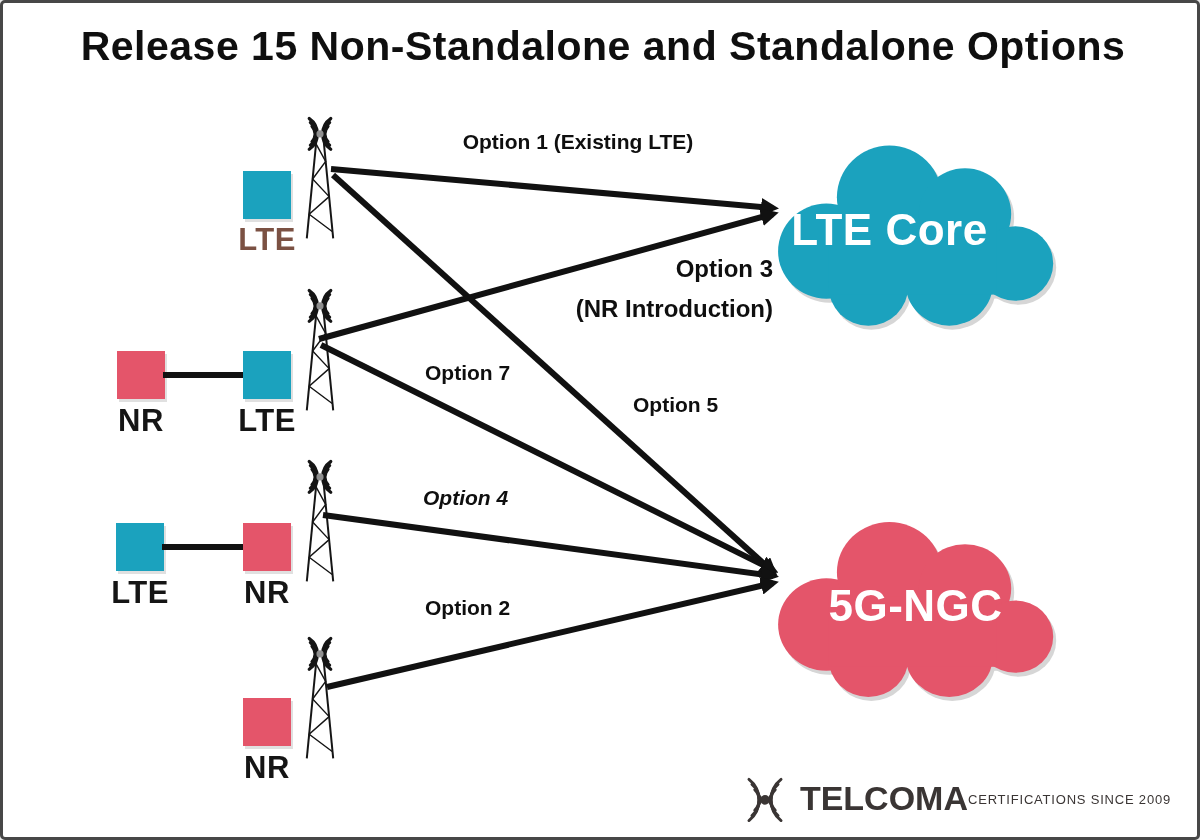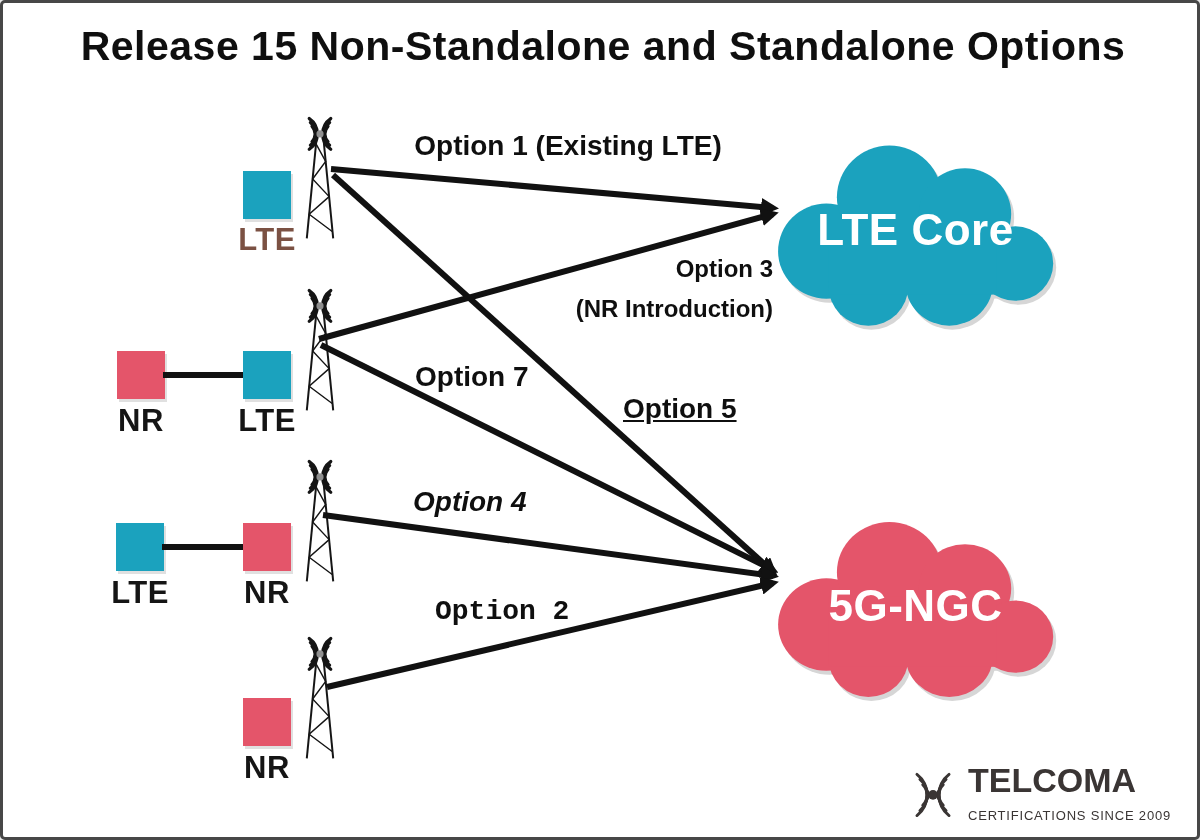--- a/index.html
+++ b/index.html
@@ -52,31 +52,31 @@
   .cloud-fill-teal { fill: var(--teal); }
   .cloud-fill-pink { fill: var(--pink); }
   .cloud-label {
     position: absolute; width: 275px; text-align: center; z-index: 4;
     font-size: 44px; font-weight: 700; color: #ffffff; letter-spacing: 0.5px;
   }
 
   
   .opt {
     position: absolute; z-index: 4; white-space: nowrap;
-    font-size: 28px; font-weight: 600; color: #0f0f0f;
+    font-size: 21px; font-weight: 600; color: #0f0f0f; margin-left: 10px;
   }
   .opt-group { position: absolute; z-index: 4; width: 250px; text-align: right;
     font-size: 24px; font-weight: 600; color: #0f0f0f; line-height: 40px; }
 
   
   .logo {
     position: absolute; right: 26px; bottom: 14px;
     display: flex; align-items: center; gap: 6px; z-index: 4;
   }
-  .logo-text { display: flex; flex-direction: column; align-items: flex-start; }
+  .logo-text { display: flex; align-items: flex-start; }
   .logo-brand {
     font-size: 34px; font-weight: 800; color: var(--logo_ink);
     letter-spacing: 0px; line-height: 1;
   }
   .logo-tagline {
     font-size: 13px; font-weight: 400; color: var(--logo_ink);
     letter-spacing: 0.8px; margin-top: 11px;
   }
 </style>
 </head>
@@ -192,21 +192,21 @@
     <g class="cloud-fill-teal">
       <circle cx="68" cy="118" r="46"></circle>
       <circle cx="128" cy="66" r="50"></circle>
       <circle cx="200" cy="82" r="44"></circle>
       <circle cx="248" cy="130" r="36"></circle>
       <circle cx="185" cy="148" r="42"></circle>
       <circle cx="108" cy="152" r="38"></circle>
       <rect x="70" y="90" width="160" height="70"></rect>
     </g>
   </svg>
-  <div class="cloud-label" style="left:775px; top:202px;">LTE Core</div>
+  <div class="cloud-label" style="left:749px; top:202px;">LTE Core</div>
 
   <svg class="cloud-svg" style="left:752px; top:503px; width:315px; height:201px;" viewBox="0 0 300 200" preserveAspectRatio="none">
     <g class="cloud-fill-pink">
       <circle cx="68" cy="118" r="46"></circle>
       <circle cx="128" cy="66" r="50"></circle>
       <circle cx="200" cy="82" r="44"></circle>
       <circle cx="248" cy="130" r="36"></circle>
       <circle cx="185" cy="148" r="42"></circle>
       <circle cx="108" cy="152" r="38"></circle>
       <rect x="70" y="90" width="160" height="70"></rect>
@@ -216,25 +216,25 @@
 
   <div class="opt" style="left:405px; top:127px; width:320px; text-align:center;">Option 1 (Existing LTE)</div>
 
   <div class="opt-group" style="left:520px; top:246px;">
     <div>Option 3</div>
     <div>(NR Introduction)</div>
   </div>
 
   <div class="opt" style="left:412px; top:358px;">Option 7</div>
 
-  <div class="opt" style="left:620px; top:390px;text-decoration:underline;">Option 5</div>
+  <div class="opt" style="left:620px; top:390px;">Option 5</div>
 
   <div class="opt" style="left:410px; top:483px;font-style:italic;">Option 4</div>
 
-  <div class="opt" style="left:432px; top:593px;font-family:Liberation Mono, monospace;">Option 2</div>
+  <div class="opt" style="left:412px; top:593px;">Option 2</div>
 
   <div class="logo">
     <svg width="58" height="50" viewBox="0 0 60 50">
       <circle cx="30" cy="27" r="5" fill="var(--logo_ink)"></circle>
       <g fill="none" stroke="var(--logo_ink)" stroke-width="3" stroke-linecap="round">
         <path d="M23.1 32.8 A9 9 0 0 0 23.1 21.2"></path>
         <path d="M19.4 37.6 A15 15 0 0 0 19.4 16.4"></path>
         <path d="M16.5 43.1 A21 21 0 0 0 16.5 10.9"></path>
         <path d="M13.4 48.3 A27 27 0 0 0 13.4 5.7"></path>
         <path d="M36.9 32.8 A9 9 0 0 1 36.9 21.2"></path>

